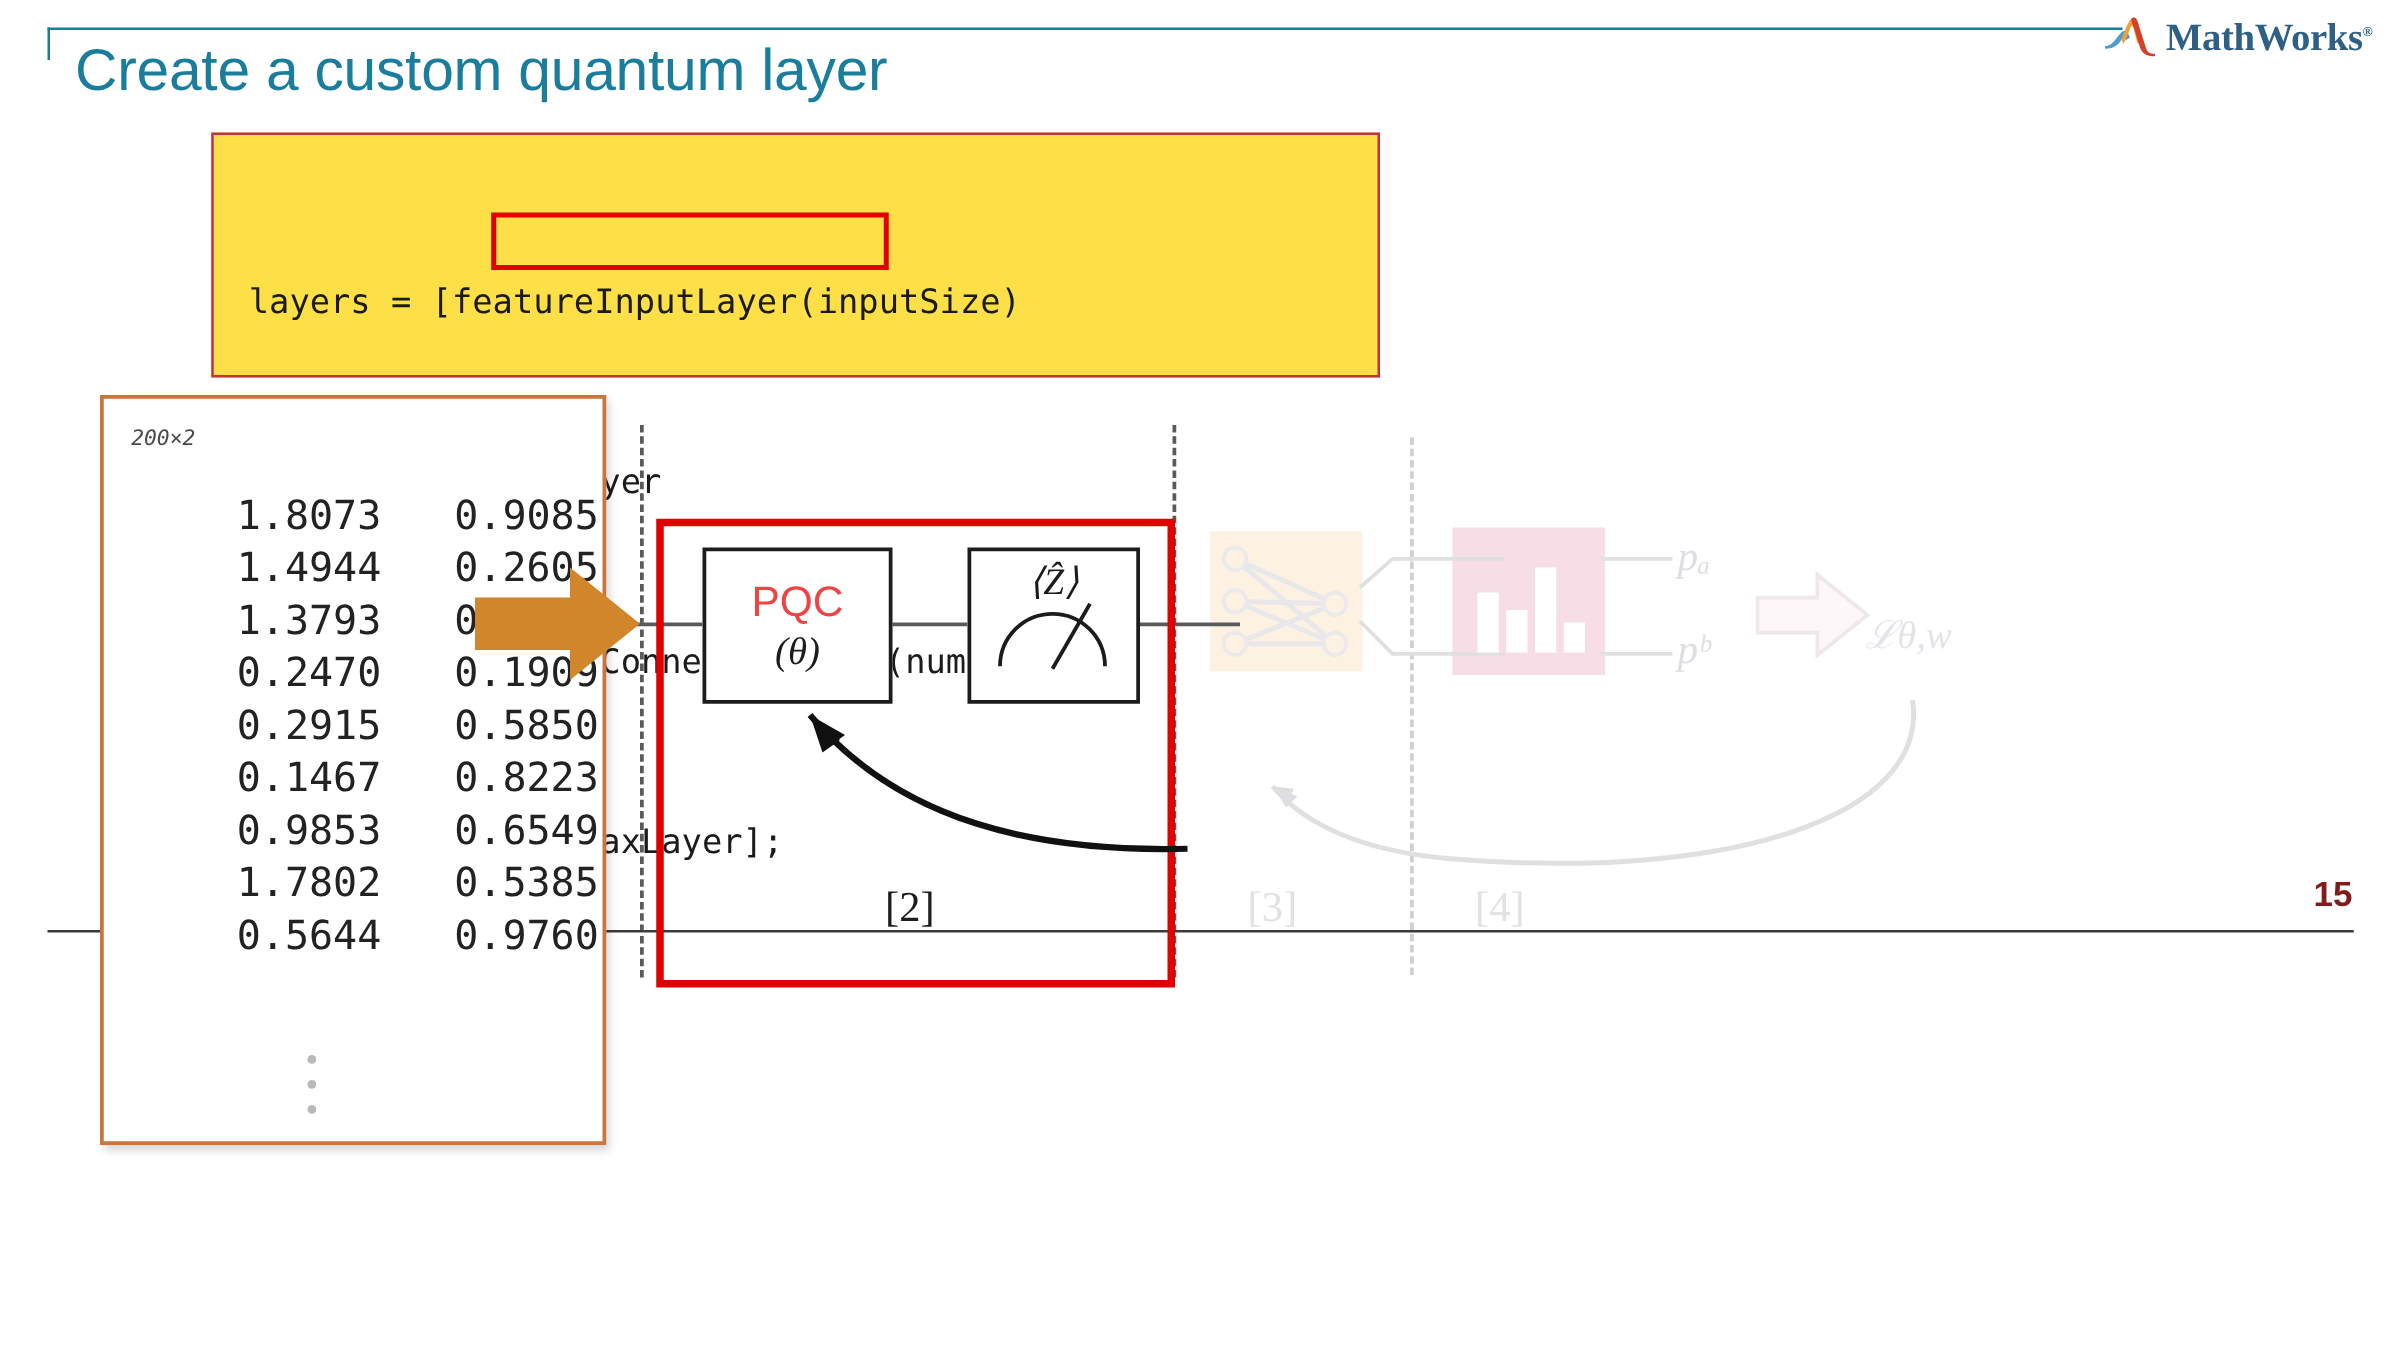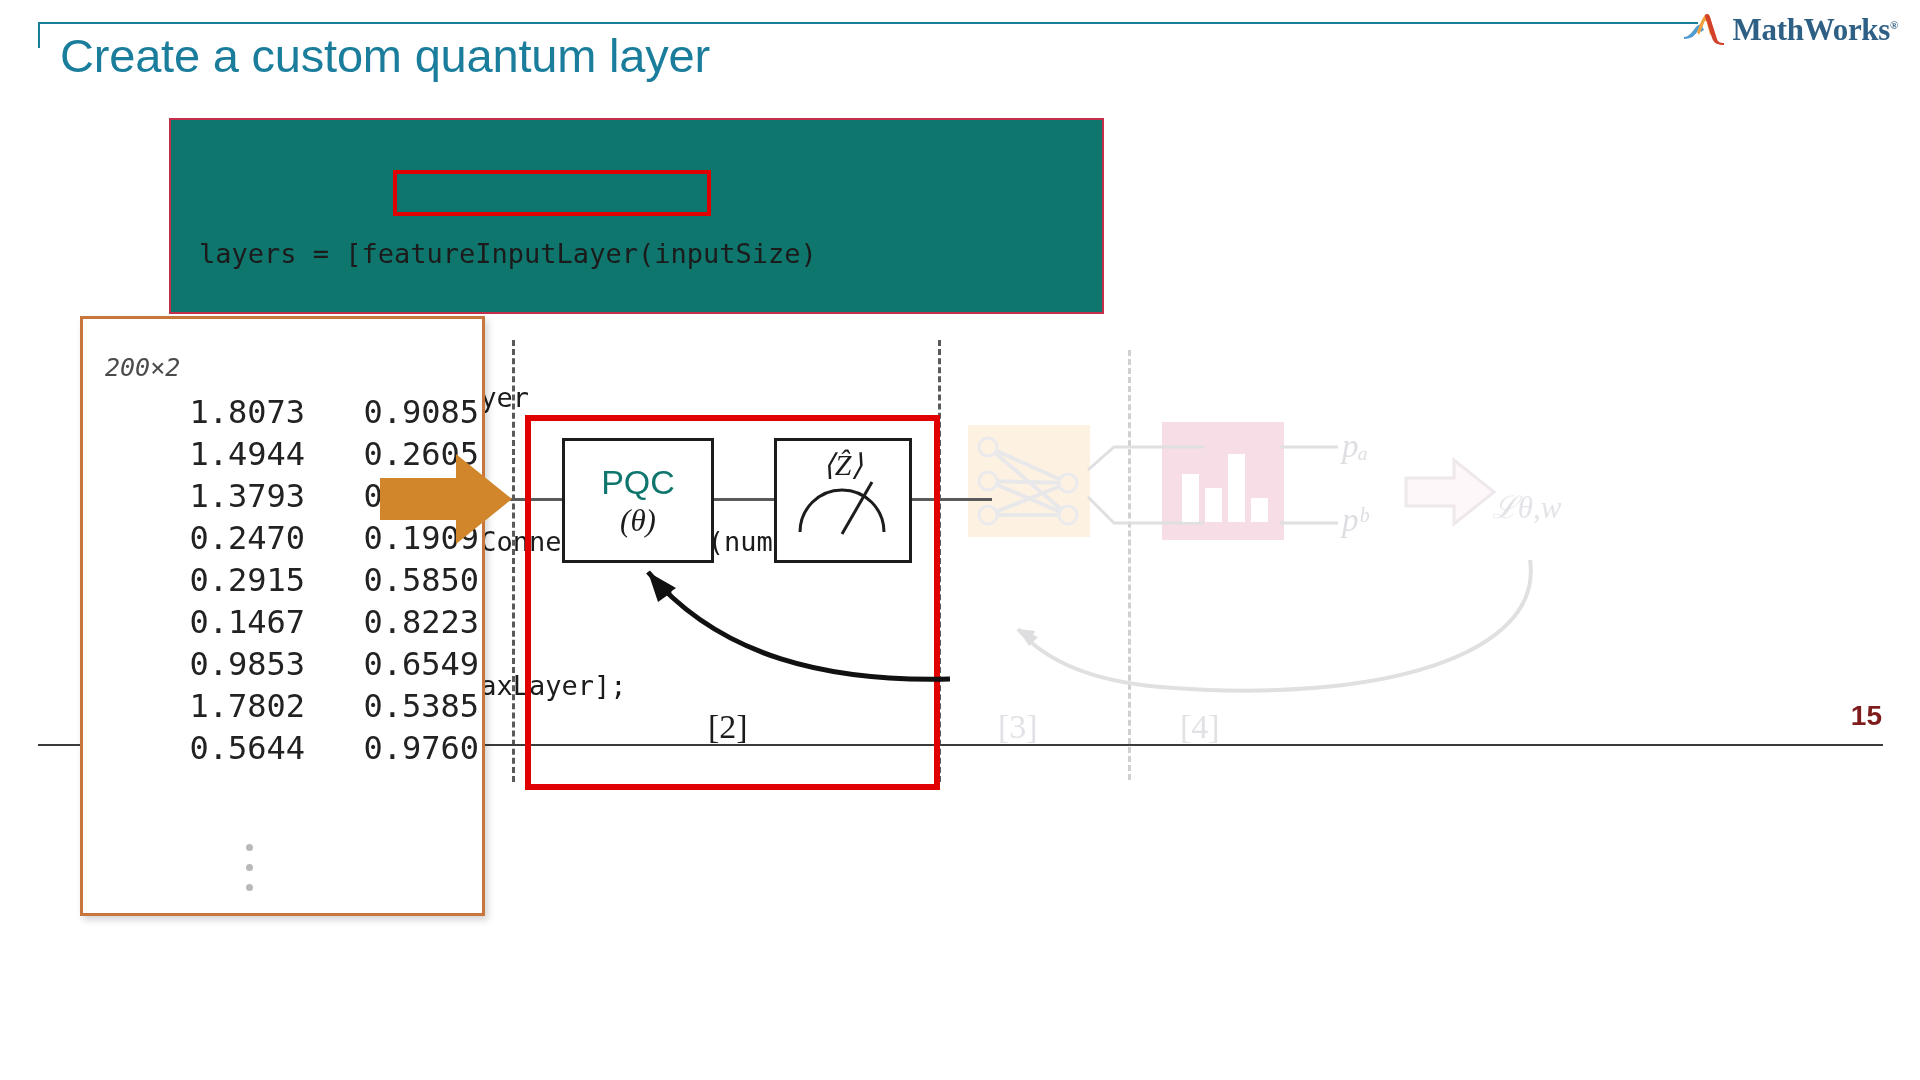--- a/index.html
+++ b/index.html
@@ -77,24 +77,23 @@
     vertical-align: super;
   }
 
   
   .code-block {
     position: absolute;
     left: 169px;
     top: 106px;
     width: 935px;
     height: 196px;
-    background: #0f766e;
+    background: #fde047;
     border: 2px solid #c2304a;
     box-sizing: border-box;
-    margin-top: 12px;
   }
   .code-lines {
     position: absolute;
     left: 28px;
     top: 14px;
     font-family: "DejaVu Sans Mono", "Liberation Mono", monospace;
     font-size: 27px;
     line-height: 48px;
     color: #1b1b1b;
     white-space: pre;
@@ -120,24 +119,24 @@
     height: 600px;
     background: #ffffff;
     border: 3px solid #c8763c;
     box-sizing: border-box;
     box-shadow: 3px 4px 7px rgba(0,0,0,0.17);
     z-index: 5;
   }
   .data-dim {
     position: absolute;
     left: 22px;
-    top: 34px;
+    top: 22px;
     font-family: "DejaVu Sans Mono", "Liberation Mono", monospace;
     font-style: italic;
-    font-size: 25px;
+    font-size: 17px;
     color: #4b4b4b;
   }
   .data-rows {
     position: absolute;
     left: 22px;
     top: 72px;
     font-family: "DejaVu Sans Mono", "Liberation Mono", monospace;
     font-size: 32px;
     line-height: 42px;
     color: #222222;
@@ -197,21 +196,21 @@
     box-sizing: border-box;
     z-index: 4;
     display: flex;
     flex-direction: column;
     align-items: center;
     justify-content: center;
   }
   .gate-label {
     font-family: "Liberation Sans", sans-serif;
     font-size: 34px;
-    color: #0f766e;
+    color: #ef4444;
     line-height: 40px;
   }
   .gate-sub {
     font-family: "Liberation Serif", serif;
     font-style: italic;
     font-size: 31px;
     color: #1c1c1c;
     line-height: 38px;
   }
 

